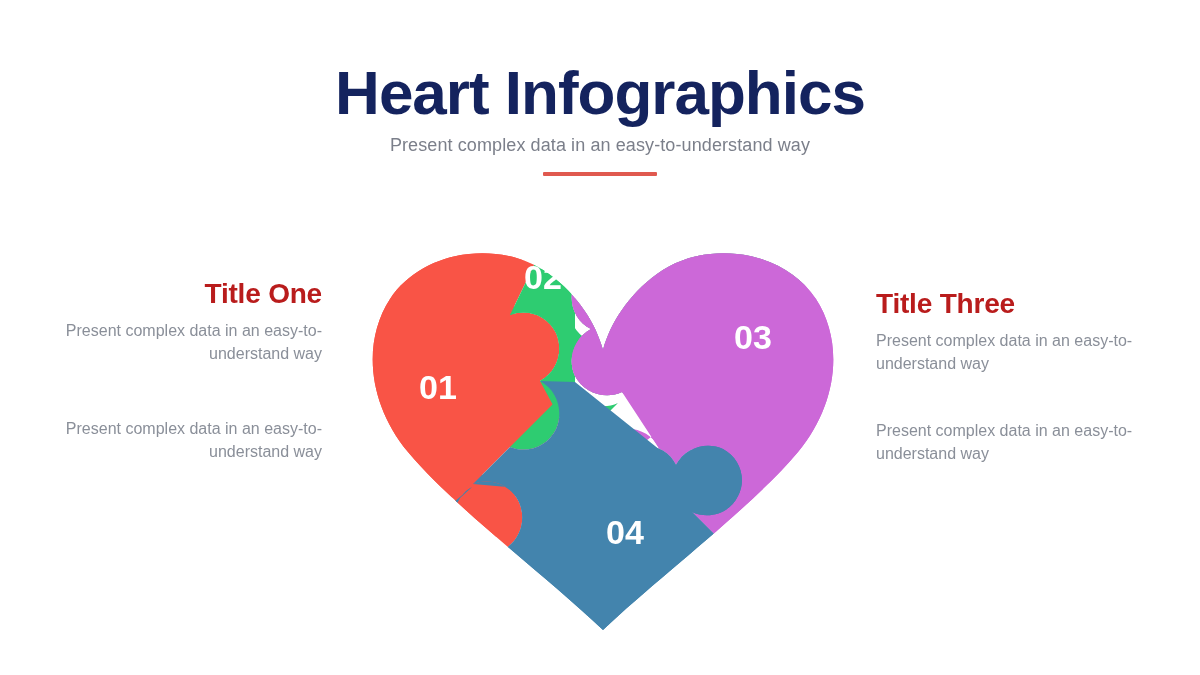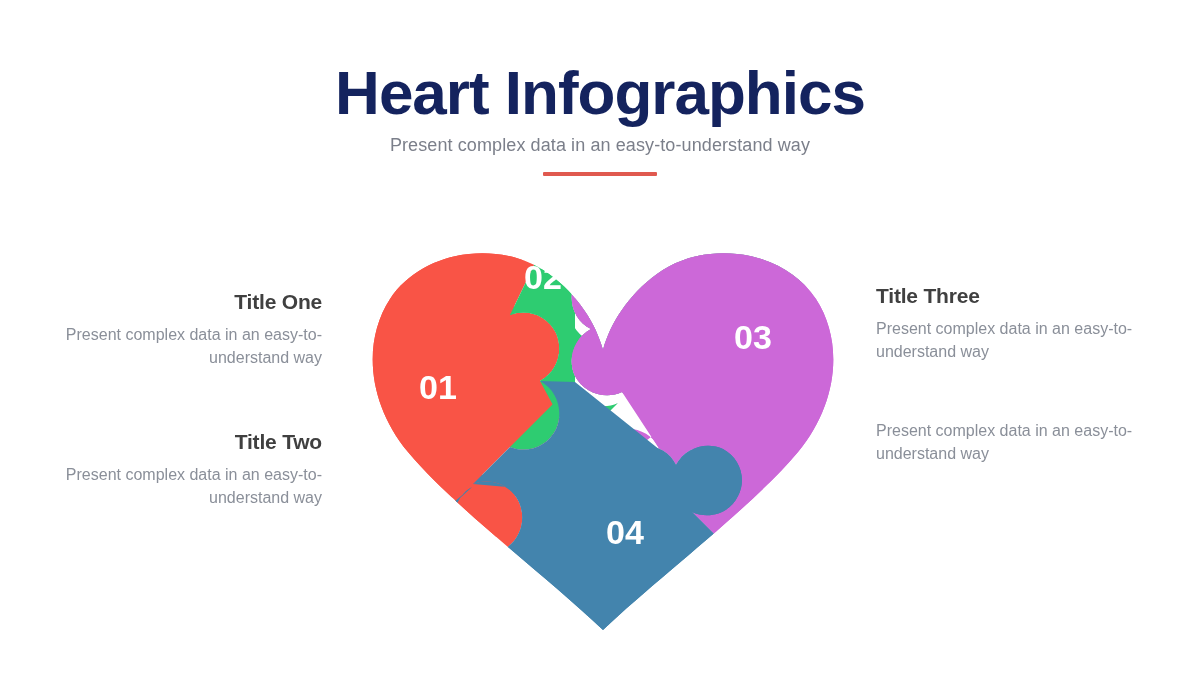--- a/index.html
+++ b/index.html
@@ -57,37 +57,36 @@
   
   .label-block {
     position: absolute;
     width: 260px;
   }
 
   .label-block.left  { text-align: right; }
   .label-block.right { text-align: left; }
 
   .block-title {
-    font-size: 21px;
+    font-size: 28px;
     font-weight: bold;
-    color: #404040;
+    color: #b91c1c;
     margin-bottom: 10px;
     letter-spacing: -0.2px;
-    margin-top: 12px;
   }
 
   .block-desc {
     font-size: 16px;
     line-height: 1.42;
     color: #8a8f99;
   }
 
   #block-1 { left: 62px;  top: 278px; }
   #block-2 { left: 62px;  top: 418px; }
-  #block-3 { left: 876px; top: 272px; }
+  #block-3 { left: 876px; top: 288px; }
   #block-4 { left: 876px; top: 420px; }
 
   
   .heart-wrap {
     position: absolute;
     left: 360px;
     top: 190px;
     width: 490px;
     height: 450px;
   }
@@ -113,21 +112,20 @@
     <div class="subtitle">Present complex data in an easy-to-understand way</div>
     <div class="accent-bar" style="background: rgb(224, 89, 79);"></div>
   </div>
 
   <div class="label-block left" id="block-1">
     <div class="block-title">Title One</div>
     <div class="block-desc">Present complex data in an easy-to-understand way</div>
   </div>
 
   <div class="label-block left" id="block-2">
-    <div class="block-title">Title Two</div>
     <div class="block-desc">Present complex data in an easy-to-understand way</div>
   </div>
 
   <div class="label-block right" id="block-3">
     <div class="block-title">Title Three</div>
     <div class="block-desc">Present complex data in an easy-to-understand way</div>
   </div>
 
   <div class="label-block right" id="block-4">
     <div class="block-desc">Present complex data in an easy-to-understand way</div>

